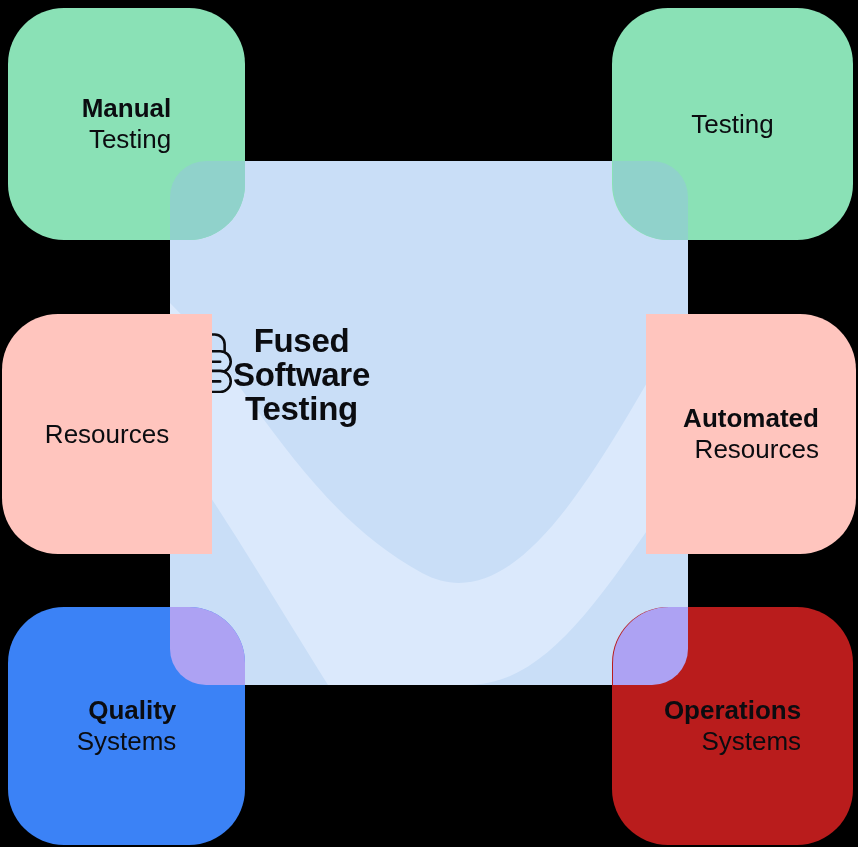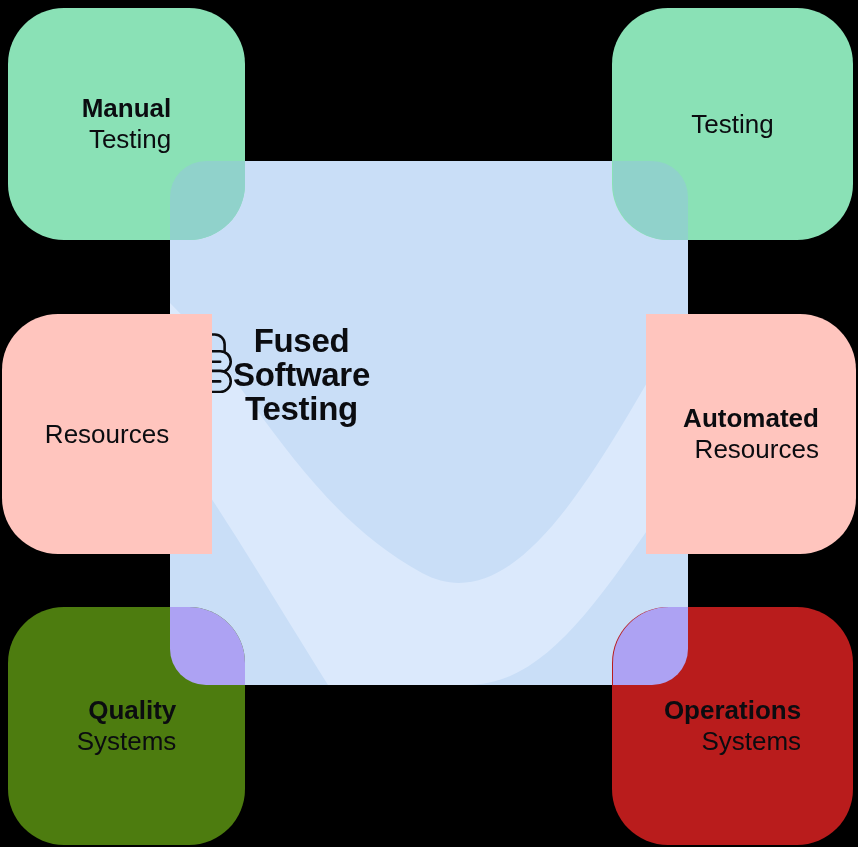--- a/index.html
+++ b/index.html
@@ -62,21 +62,21 @@
   .card .label {
     font-size: 26px;
     line-height: 31px;
   }
   .card .line1 { font-weight: bold; }
 
   .card-tl { left: 8px;   top: 8px;   width: 237px; height: 232px; background: #8ae1b6; border-radius: 56px; }
   .card-tr { left: 612px; top: 8px;   width: 241px; height: 232px; background: #8ae1b6; border-radius: 56px; }
   .card-ml { left: 2px;   top: 314px; width: 210px; height: 240px; background: #ffc5be; border-radius: 56px 0 0 56px; }
   .card-mr { left: 646px; top: 314px; width: 210px; height: 240px; background: #ffc5be; border-radius: 0 56px 56px 0; }
-  .card-bl { left: 8px;   top: 607px; width: 237px; height: 238px; background: #4d7c0f; border-radius: 56px; }
+  .card-bl { left: 8px;   top: 607px; width: 237px; height: 238px; background: #3b82f6; border-radius: 56px; }
   .card-br { left: 612px; top: 607px; width: 241px; height: 238px; background: #b91c1c; border-radius: 56px; }
 
   
   .overlap { position: absolute; z-index: 3; }
   .ov-tl { left: 170px; top: 161px; width: 75px; height: 79px; background: #90d2cb; border-radius: 36px 0 56px 0; }
   .ov-tr { left: 613px; top: 161px; width: 75px; height: 79px; background: #90d2cb; border-radius: 0 36px 0 56px; }
   .ov-bl { left: 170px; top: 607px; width: 75px; height: 78px; background: #ada2f3; border-radius: 0 56px 0 36px; }
   .ov-br { left: 613px; top: 607px; width: 75px; height: 78px; background: #ada2f3; border-radius: 56px 0 36px 0; }
 </style>
 </head>

